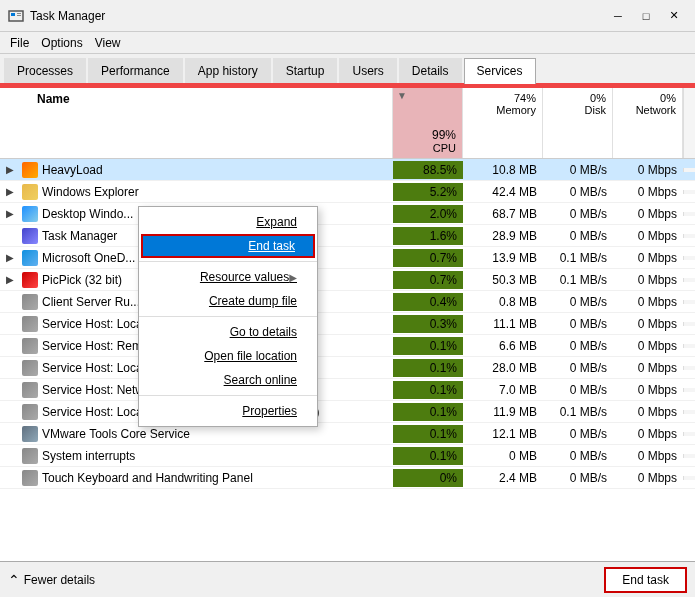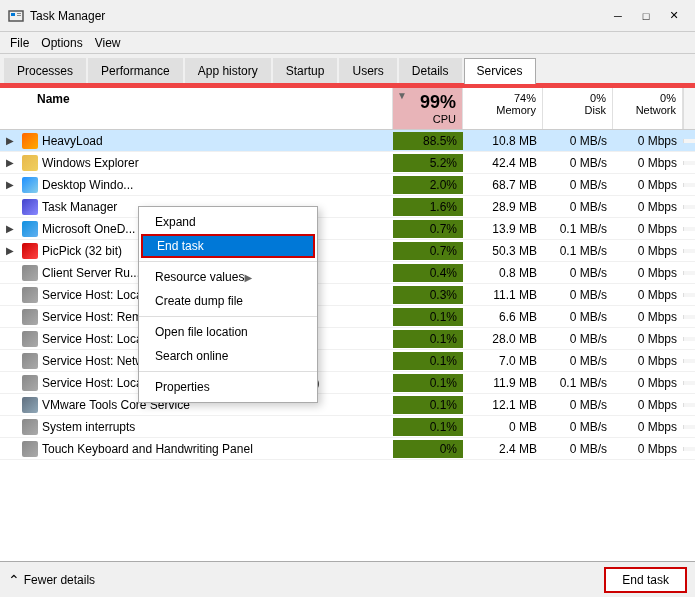--- a/index.html
+++ b/index.html
@@ -104,23 +104,24 @@
       border-right: 1px solid #e0e0e0;
       cursor: pointer;
     }
     .th:first-child { text-align: left; padding-left: 37px; }
     .th-name { font-weight: bold; font-size: 12px; }
     .cpu-header {
       background: #e8b4b8;
       position: relative;
     }
     .cpu-pct {
-      font-size: 18px;
-      font-weight: bold;
+      font-size: 12px;
+      font-weight: normal;
       display: block;
+      margin-top: 36px;
     }
     .cpu-arrow {
       position: absolute;
       top: 2px;
       left: 4px;
       font-size: 10px;
       color: #666;
     }
     .table-row {
       display: grid;
@@ -189,22 +190,23 @@
       z-index: 100;
       min-width: 180px;
       padding: 3px 0;
     }
     .ctx-item {
       padding: 5px 20px 5px 16px;
       cursor: pointer;
       font-size: 12px;
       display: flex;
       align-items: center;
-      justify-content: flex-start;
+      justify-content: flex-end;
       white-space: nowrap;
+      text-decoration: underline;
     }
     .ctx-item.highlighted {
       background: #0078d7;
       color: white;
       border: 2px solid #c00;
       margin: 0 2px;
       padding: 3px 18px 3px 14px;
     }
     .ctx-separator {
       height: 1px;
@@ -503,20 +505,23 @@
       <div class="ctx-separator"></div>
       <div class="ctx-item">
         <span>Resource values</span>
         <span class="ctx-arrow">▶</span>
       </div>
       <div class="ctx-item">
         <span>Create dump file</span>
       </div>
       <div class="ctx-separator"></div>
       <div class="ctx-item">
+        <span>Go to details</span>
+      </div>
+      <div class="ctx-item">
         <span>Open file location</span>
       </div>
       <div class="ctx-item">
         <span>Search online</span>
       </div>
       <div class="ctx-separator"></div>
       <div class="ctx-item">
         <span>Properties</span>
       </div>
     </div>

